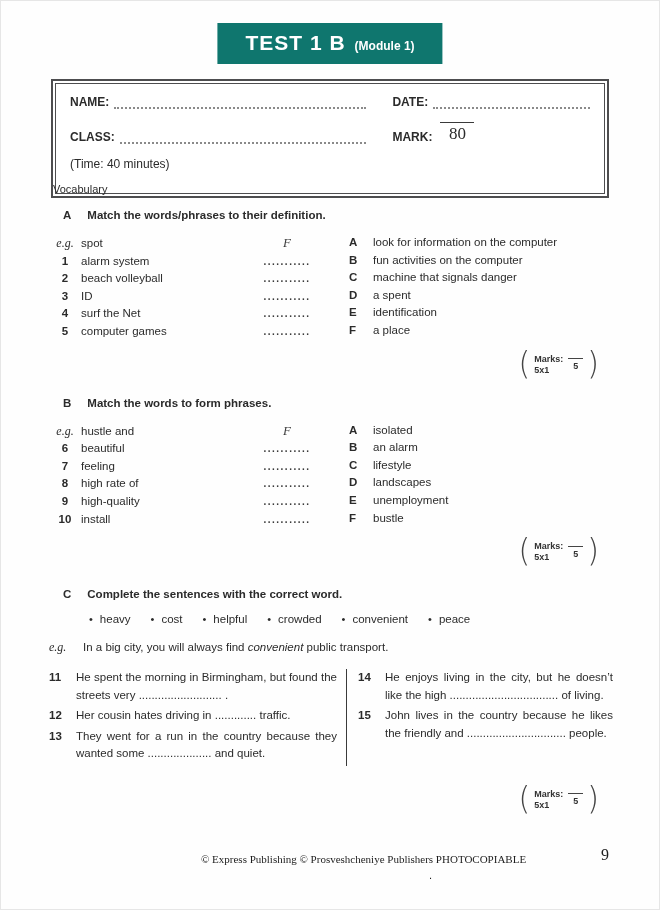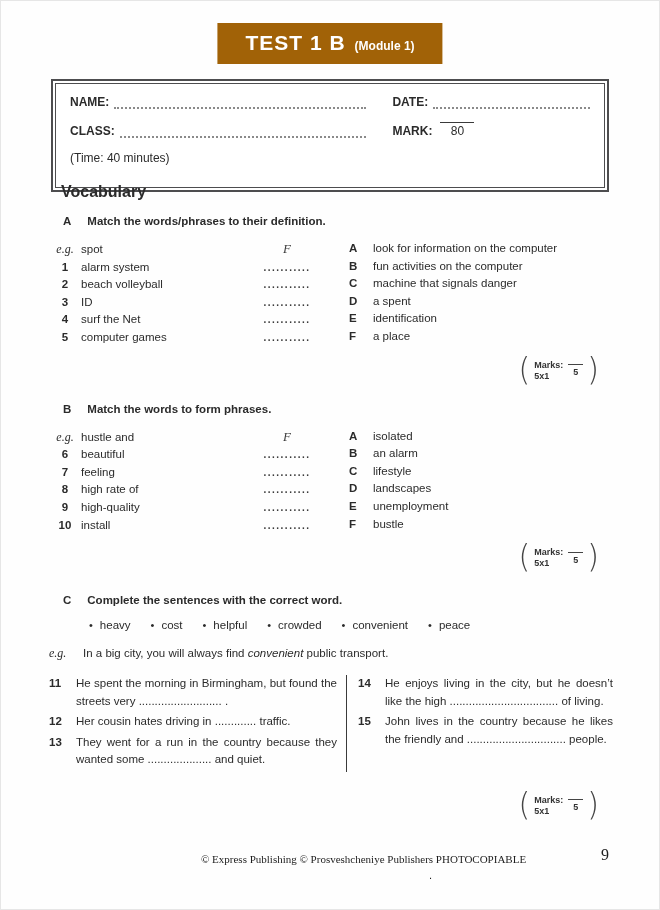--- a/index.html
+++ b/index.html
@@ -4,40 +4,40 @@
 <style>
   html,body{margin:0;padding:0;background:#ffffff;}
   .page{
     position:relative;width:660px;height:910px;background:#fefefe;
     font-family:"Liberation Sans","DejaVu Sans",sans-serif;color:#2b2b2b;
     box-sizing:border-box;border:1px solid #e6e6e6;overflow:hidden;
   }
   
   .title-box{
     position:absolute;top:22px;left:50%;transform:translateX(-50%);
-    background:#a16207;color:#fff;padding:8px 28px 9px;
+    background:#0f766e;color:#fff;padding:8px 28px 9px;
     display:flex;align-items:baseline;gap:9px;white-space:nowrap;
   }
   .title-main{font-size:21px;font-weight:bold;letter-spacing:1px;}
   .title-module{font-size:12px;font-weight:bold;}
   
   .info-box{position:absolute;top:78px;left:50px;width:558px;box-sizing:border-box;
     border:2px solid #4d4d4f;padding:2px;background:#fff;}
   .info-inner{border:1px solid #4d4d4f;padding:10px 14px 6px;}
   .info-row{display:flex;align-items:flex-end;margin-bottom:13px;font-size:12px;font-weight:bold;}
   .info-left{flex:1 1 60%;display:flex;align-items:center;margin-right:26px;}
   .info-right{flex:1 1 40%;display:flex;align-items:flex-end;}
   .leader{flex:1;border-bottom:2px dotted #8a8a8a;height:13px;margin-left:5px;}
   .mark-frac{display:inline-flex;flex-direction:column;align-items:center;margin-left:8px;font-weight:normal;}
   .mark-line{width:34px;border-top:1.5px solid #3a3a3a;margin-bottom:1px;}
-  .mark-total{font-size:12px;}
+  .mark-total{font-size:17px;font-family:Liberation Serif, serif;}
   .time-row{text-align:left;font-size:12px;margin-bottom:16px;}
   
   .content{position:absolute;left:48px;top:182px;width:564px;}
-  .voc-heading{font-size:16px;font-weight:bold;margin:0 0 14px 12px;}
+  .voc-heading{font-size:11px;font-weight:normal;margin:0 0 14px 4px;}
   .sec-instr{display:flex;gap:16px;font-size:11.5px;font-weight:bold;margin-left:14px;margin-bottom:13px;}
   .sec-letter{flex:0 0 auto;}
   
   .match-block{display:flex;margin-bottom:4px;}
   .match-left{width:300px;flex:0 0 auto;}
   .match-right{flex:1;}
   .m-row{display:grid;grid-template-columns:32px 152px 108px;align-items:baseline;
     font-size:11.5px;line-height:17.6px;}
   .m-num{font-weight:bold;text-align:center;}
   .m-num.eg{font-style:italic;font-weight:normal;font-family:"Liberation Serif","DejaVu Serif",serif;font-size:12px;}

